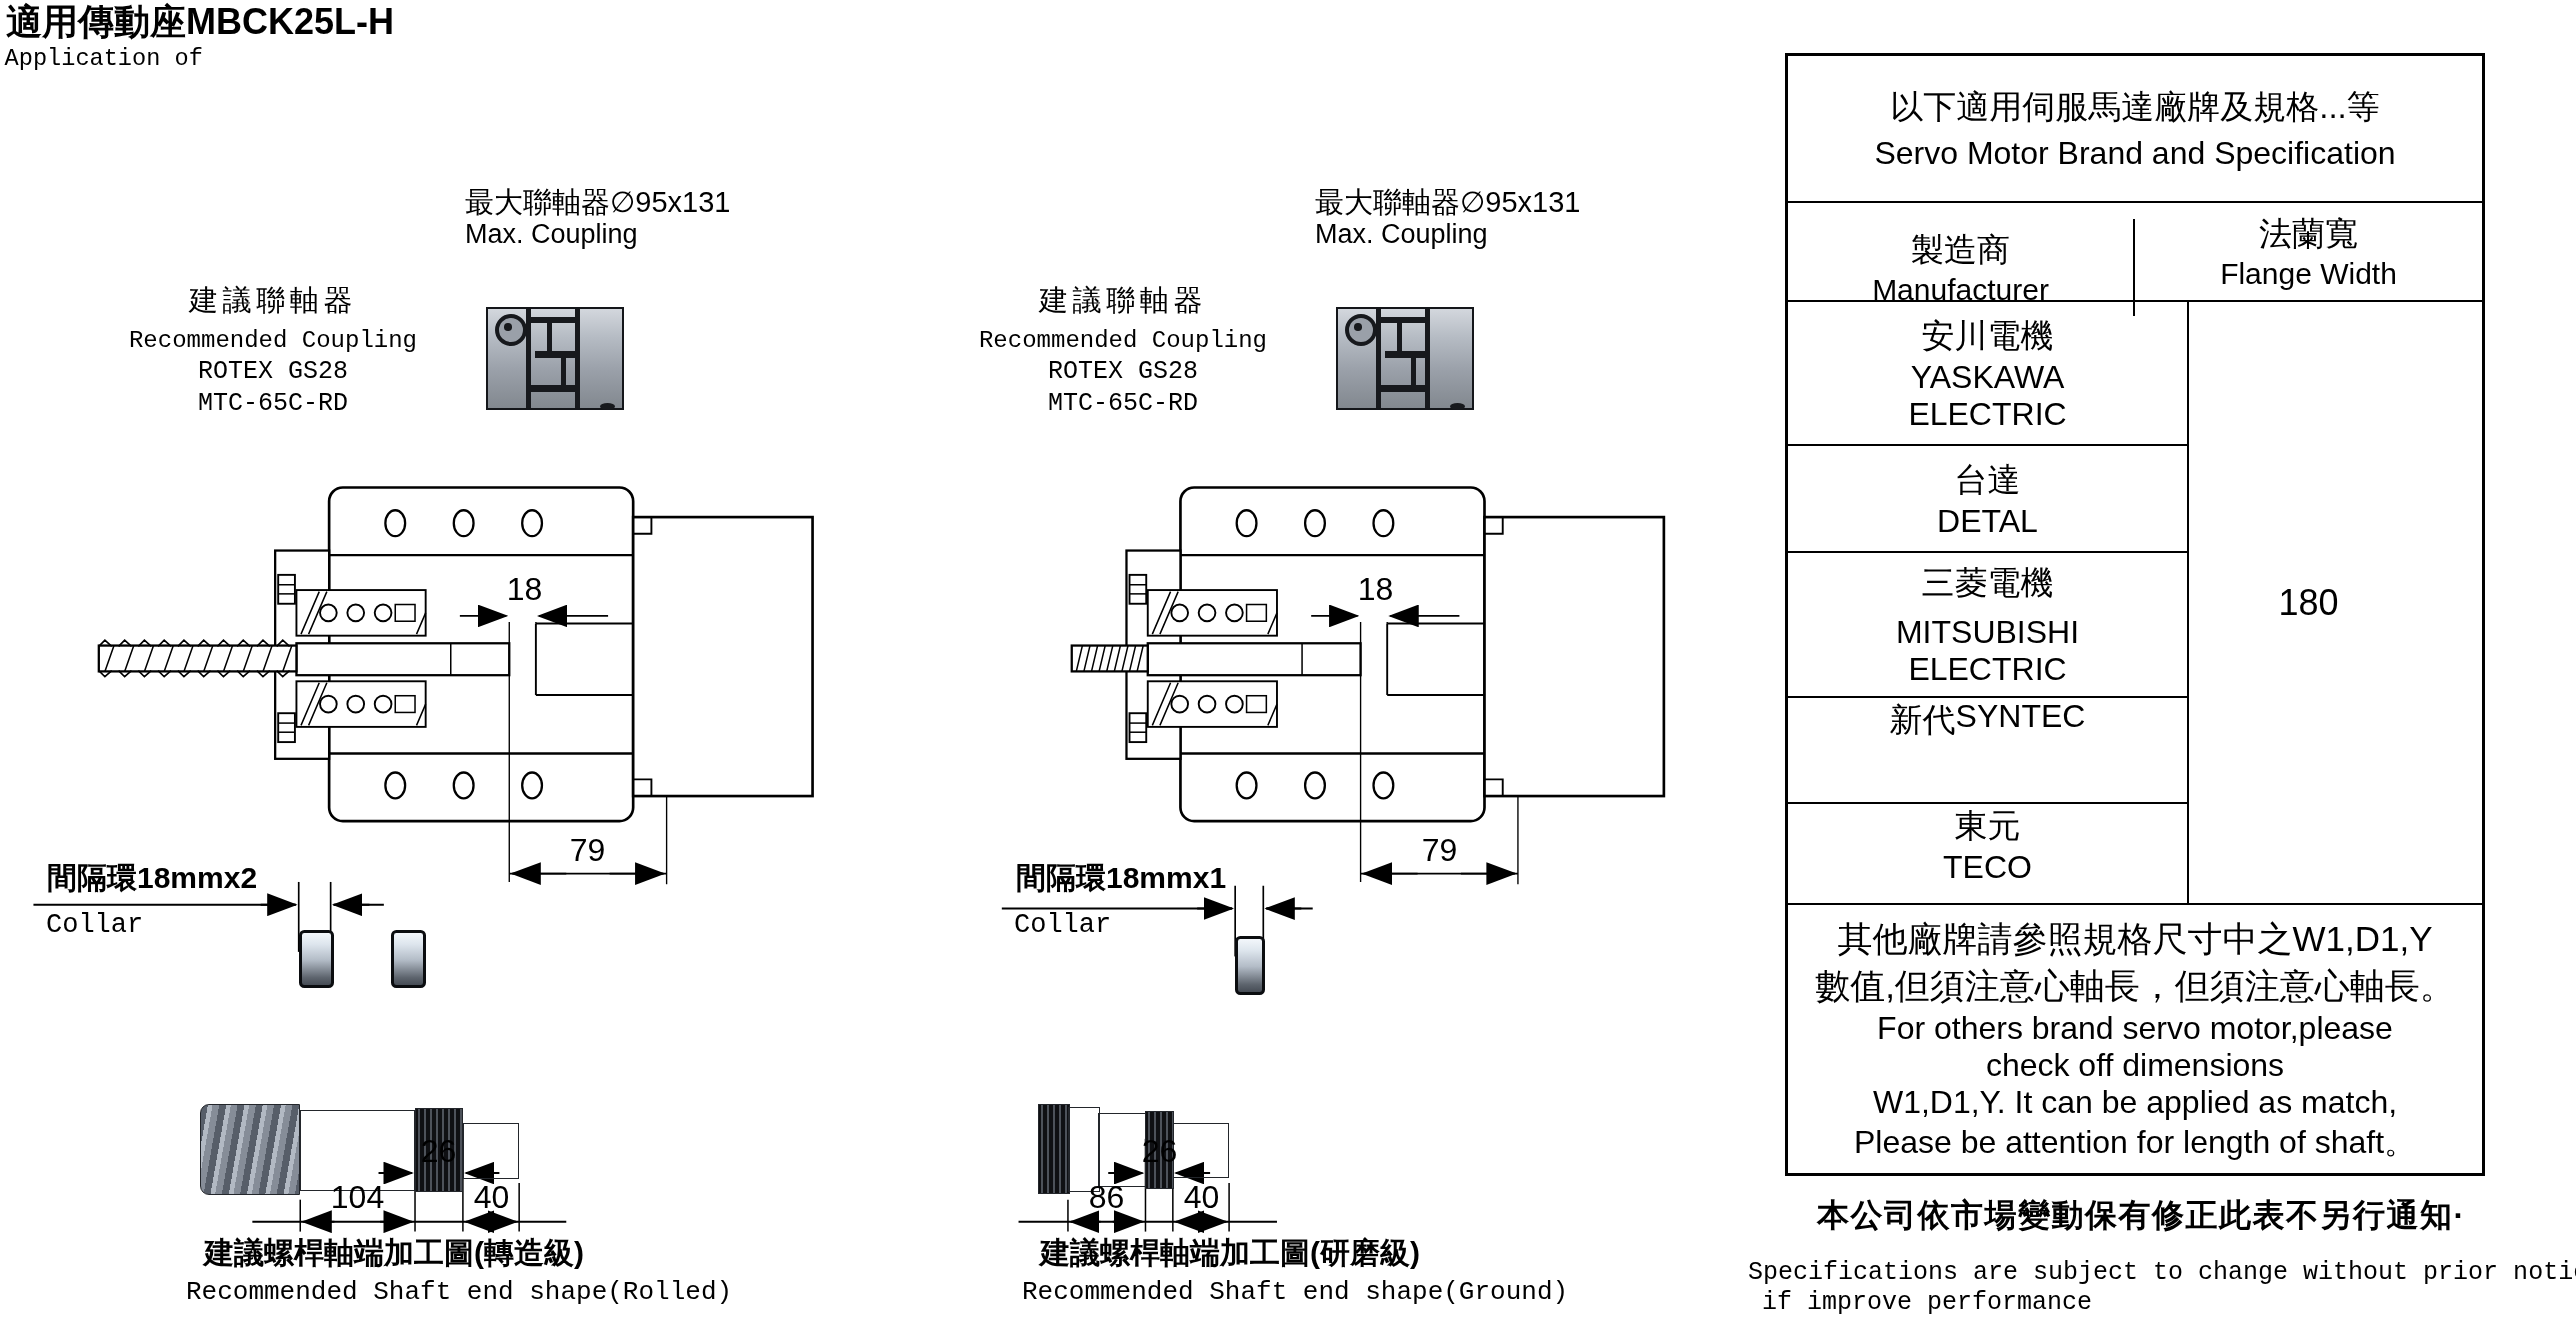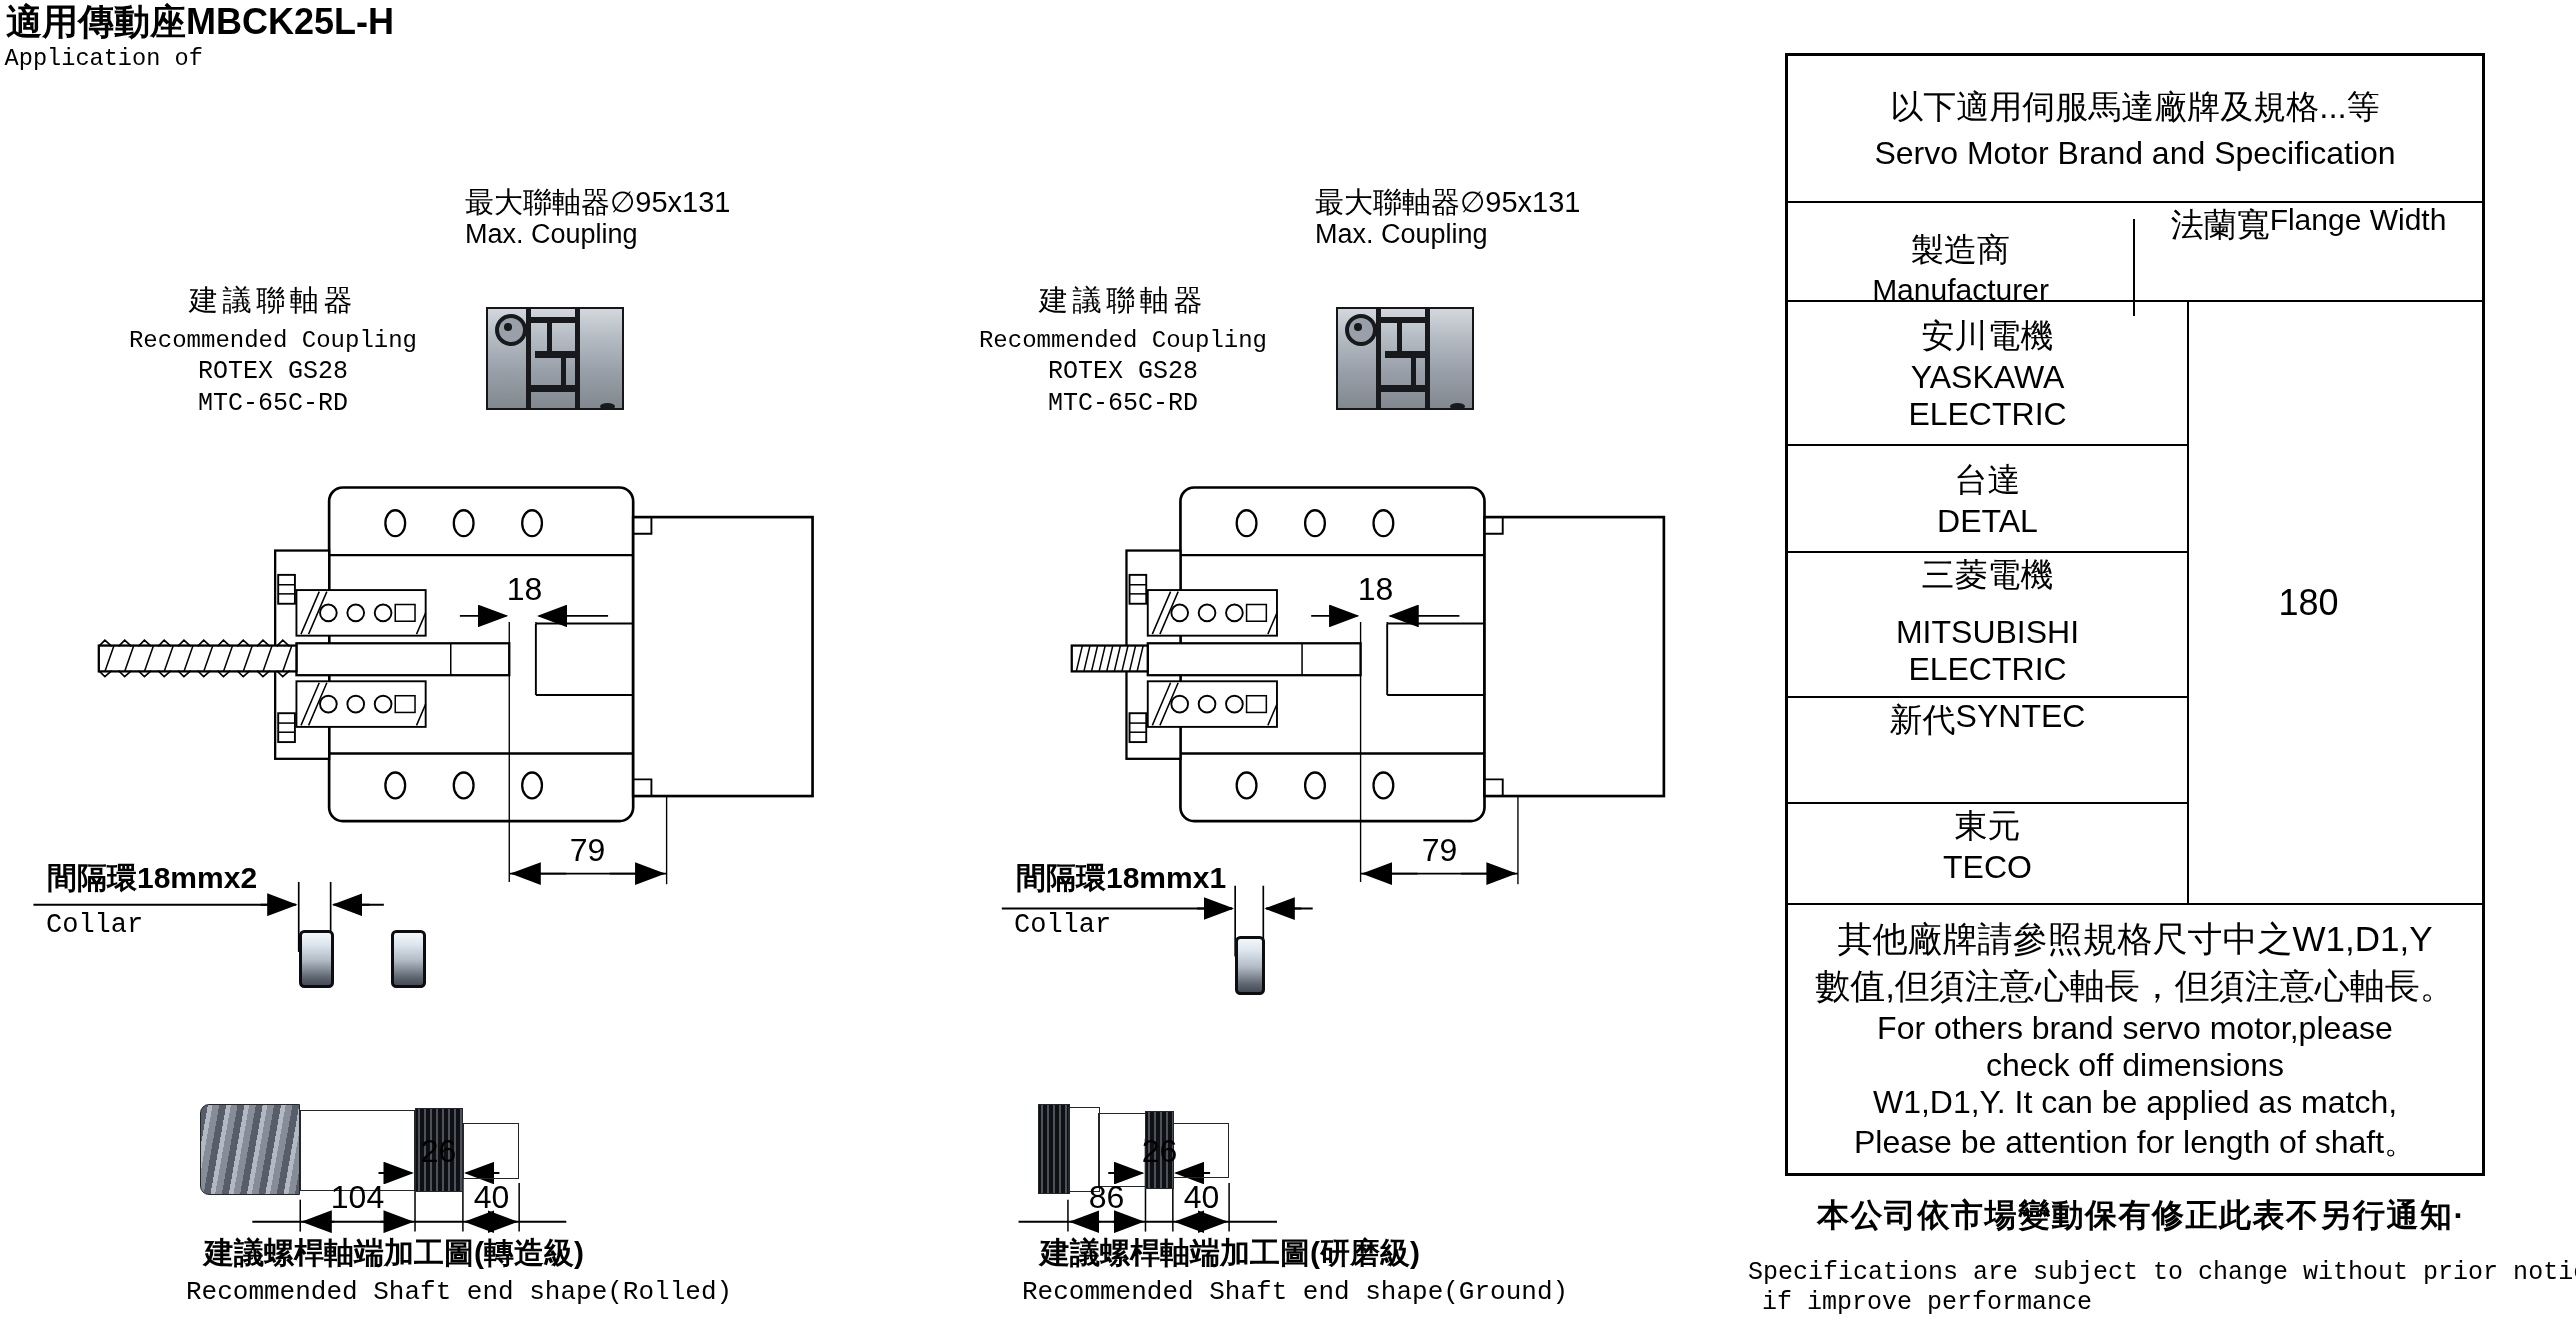--- a/index.html
+++ b/index.html
@@ -270,37 +270,37 @@
       <div style="font-size:32px;margin-top:4.6px">Servo Motor Brand and Specification</div>
     </div>
 
     <div class="abs" style="left:0;top:147px;width:100%;height:99px;border-bottom:2.3px solid #000;box-sizing:border-box">
       <div class="abs ctr" style="left:0;top:16px;width:347px;height:100%;border-right:2.3px solid #000;box-sizing:border-box;
                   display:flex;flex-direction:column;justify-content:center">
         <div style="font-size:33px">製造商</div>
         <div style="font-size:30px">Manufacturer</div>
       </div>
       <div class="abs ctr" style="left:347px;top:0;right:0;height:100%;
-                  display:flex;flex-direction:row;justify-content:center">
+                  display:flex;flex-direction:column;justify-content:center">
         <div style="font-size:33px">法蘭寬</div>
         <div style="font-size:30px">Flange Width</div>
       </div>
     </div>
 
     <div class="abs" style="left:0;top:246px;width:100%;height:603px;border-bottom:2.3px solid #000;box-sizing:border-box">
       <div class="abs" style="left:0;top:0;width:401px;height:100%;border-right:2.3px solid #000;box-sizing:border-box">
         <div class="ctr" style="height:144px;border-bottom:2.3px solid #000;box-sizing:border-box;display:flex;flex-direction:column;justify-content:center">
           <div style="font-size:33px">安川電機</div>
           <div style="font-size:32px;max-width:251px;margin:0 auto;white-space:normal">YASKAWA ELECTRIC</div>
         </div>
         <div class="ctr" style="height:107px;border-bottom:2.3px solid #000;box-sizing:border-box;display:flex;flex-direction:column;justify-content:center">
           <div style="font-size:33px">台達</div>
           <div style="font-size:32px">DETAL</div>
         </div>
-        <div class="ctr" style="height:145px;border-bottom:2.3px solid #000;box-sizing:border-box;display:flex;flex-direction:column;justify-content:space-between">
+        <div class="ctr" style="height:145px;border-bottom:2.3px solid #000;box-sizing:border-box;display:flex;flex-direction:column;justify-content:flex-end">
           <div style="font-size:33px">三菱電機</div>
           <div style="font-size:32px;max-width:251px;margin:8px auto;white-space:normal">MITSUBISHI ELECTRIC</div>
         </div>
         <div class="ctr" style="height:106px;border-bottom:2.3px solid #000;box-sizing:border-box;display:flex;flex-direction:row;justify-content:center">
           <div style="font-size:33px">新代</div>
           <div style="font-size:32px">SYNTEC</div>
         </div>
         <div class="ctr" style="height:100px;box-sizing:border-box;display:flex;flex-direction:column;justify-content:flex-start">
           <div style="font-size:33px">東元</div>
           <div style="font-size:32px">TECO</div>

